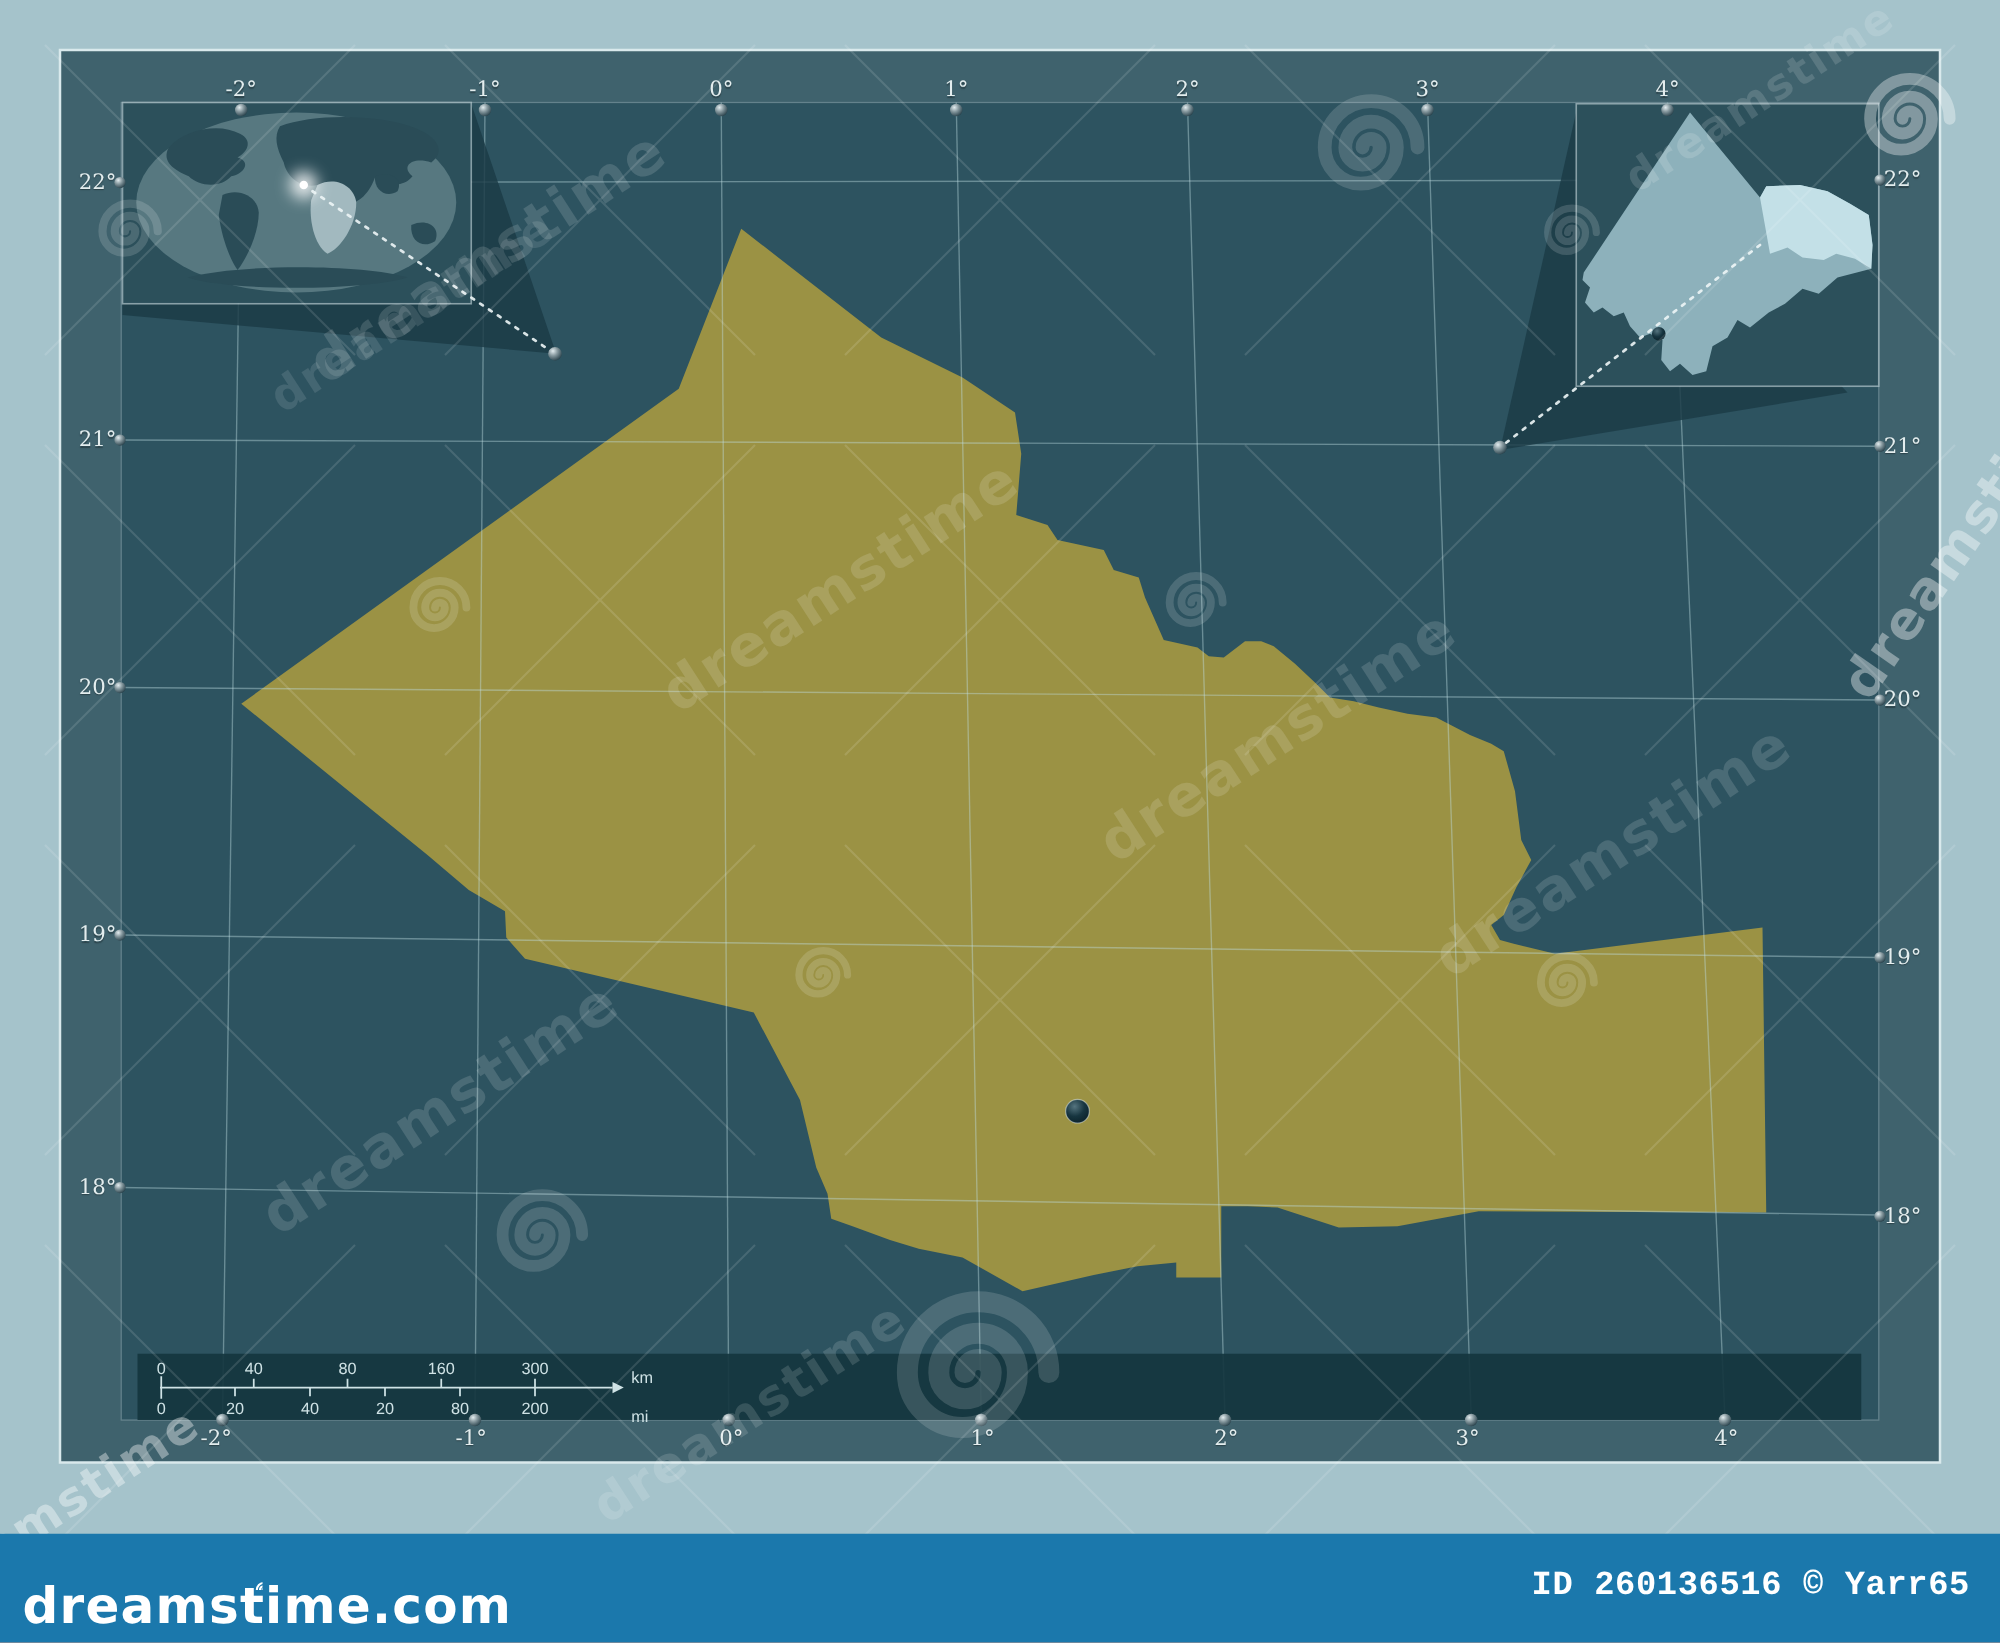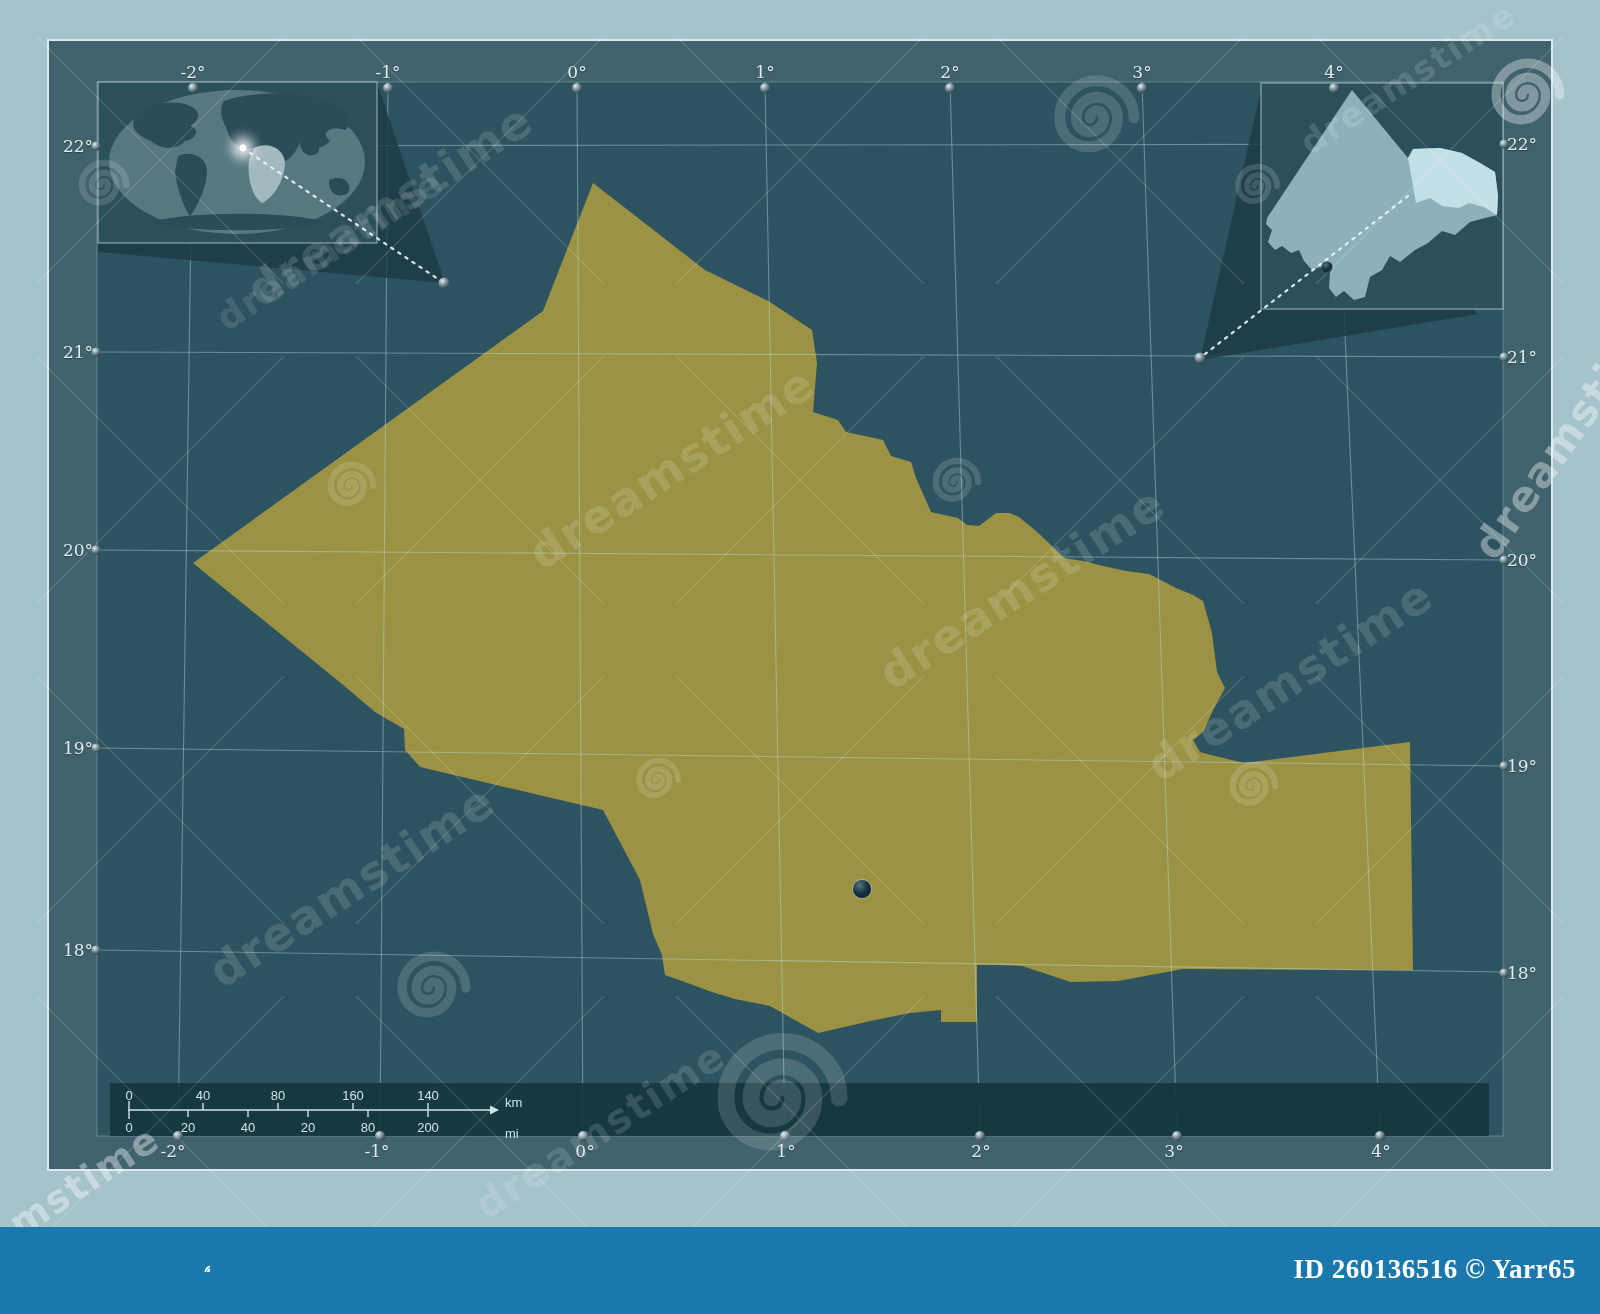--- a/index.html
+++ b/index.html
@@ -18,21 +18,21 @@
       font-size:46px;letter-spacing:2px;color:rgba(255,255,255,0.14);
       white-space:nowrap;pointer-events:none;}
   .wm.light{color:rgba(255,255,255,0.38);}
   #footer-bar{position:absolute;left:0;top:1227px;width:1600px;height:87px;
               background:#1b78ac;}
   #logo{position:absolute;left:18px;top:1262px;color:#fff;
         font-family:"DejaVu Sans",sans-serif;font-weight:bold;
         font-size:40px;letter-spacing:1px;}
   #logo-spiral{position:absolute;left:186px;top:1248px;color:#fff;}
   #credit{position:absolute;right:24px;top:1254px;color:#fff;
-          font-family:Liberation Serif, serif;font-weight:bold;
+          font-family:Liberation Mono, monospace;font-weight:bold;
           font-size:27px;letter-spacing:.5px;}
 </style>
 </head>
 <body>
 
 <div id="stage">
 
   <svg class="base" width="1600" height="1314" viewBox="0 0 1600 1314">
     <defs>
       <radialGradient id="sph" cx="35%" cy="30%" r="75%">
@@ -204,21 +204,21 @@
   <span class="axlabel" style="left:1522px;top:144px">22°</span>
   <span class="axlabel" style="left:1522px;top:357px">21°</span>
   <span class="axlabel" style="left:1522px;top:560px">20°</span>
   <span class="axlabel" style="left:1522px;top:766px">19°</span>
   <span class="axlabel" style="left:1522px;top:973px">18°</span>
 
   <span class="scalenum" style="left:129px;top:1095px">0</span>
   <span class="scalenum" style="left:203px;top:1095px">40</span>
   <span class="scalenum" style="left:278px;top:1095px">80</span>
   <span class="scalenum" style="left:353px;top:1095px">160</span>
-  <span class="scalenum" style="left:428px;top:1095px">140</span>
+  <span class="scalenum" style="left:428px;top:1095px">300</span>
   <span class="scalenum" style="left:129px;top:1127px">0</span>
   <span class="scalenum" style="left:188px;top:1127px">20</span>
   <span class="scalenum" style="left:248px;top:1127px">40</span>
   <span class="scalenum" style="left:308px;top:1127px">20</span>
   <span class="scalenum" style="left:368px;top:1127px">80</span>
   <span class="scalenum" style="left:428px;top:1127px">200</span>
   <span class="scaleunit" style="left:505px;top:1102px">km</span>
   <span class="scaleunit" style="left:505px;top:1133px">mi</span>
 
   <span class="wm" style="left:390px;top:205px">dreamstime</span>
@@ -227,17 +227,18 @@
   <span class="wm" style="left:1022px;top:588px">dreamstime</span>
   <span class="wm" style="left:1290px;top:680px">dreamstime</span>
   <span class="wm" style="left:352px;top:886px">dreamstime</span>
   <span class="wm" style="left:600px;top:1130px;font-size:40px">dreamstime</span>
   <span class="wm" style="left:1408px;top:78px;font-size:34px">dreamstime</span>
   <span class="wm light" style="left:1570px;top:430px;transform:translate(-50%,-50%) rotate(-55deg);font-size:42px">dreamstime</span>
   <span class="wm light" style="left:40px;top:1210px;font-size:38px">dreamstime</span>
 
   <div id="footer-bar"></div>
   <span id="credit">ID 260136516 © Yarr65</span>
+  <span id="logo">dreamstime.com</span>
   <svg id="logo-spiral" width="24" height="24" viewBox="-58 -58 116 116">
     <use href="#spiral"></use>
   </svg>
 
 </div>
 
 </body></html>

